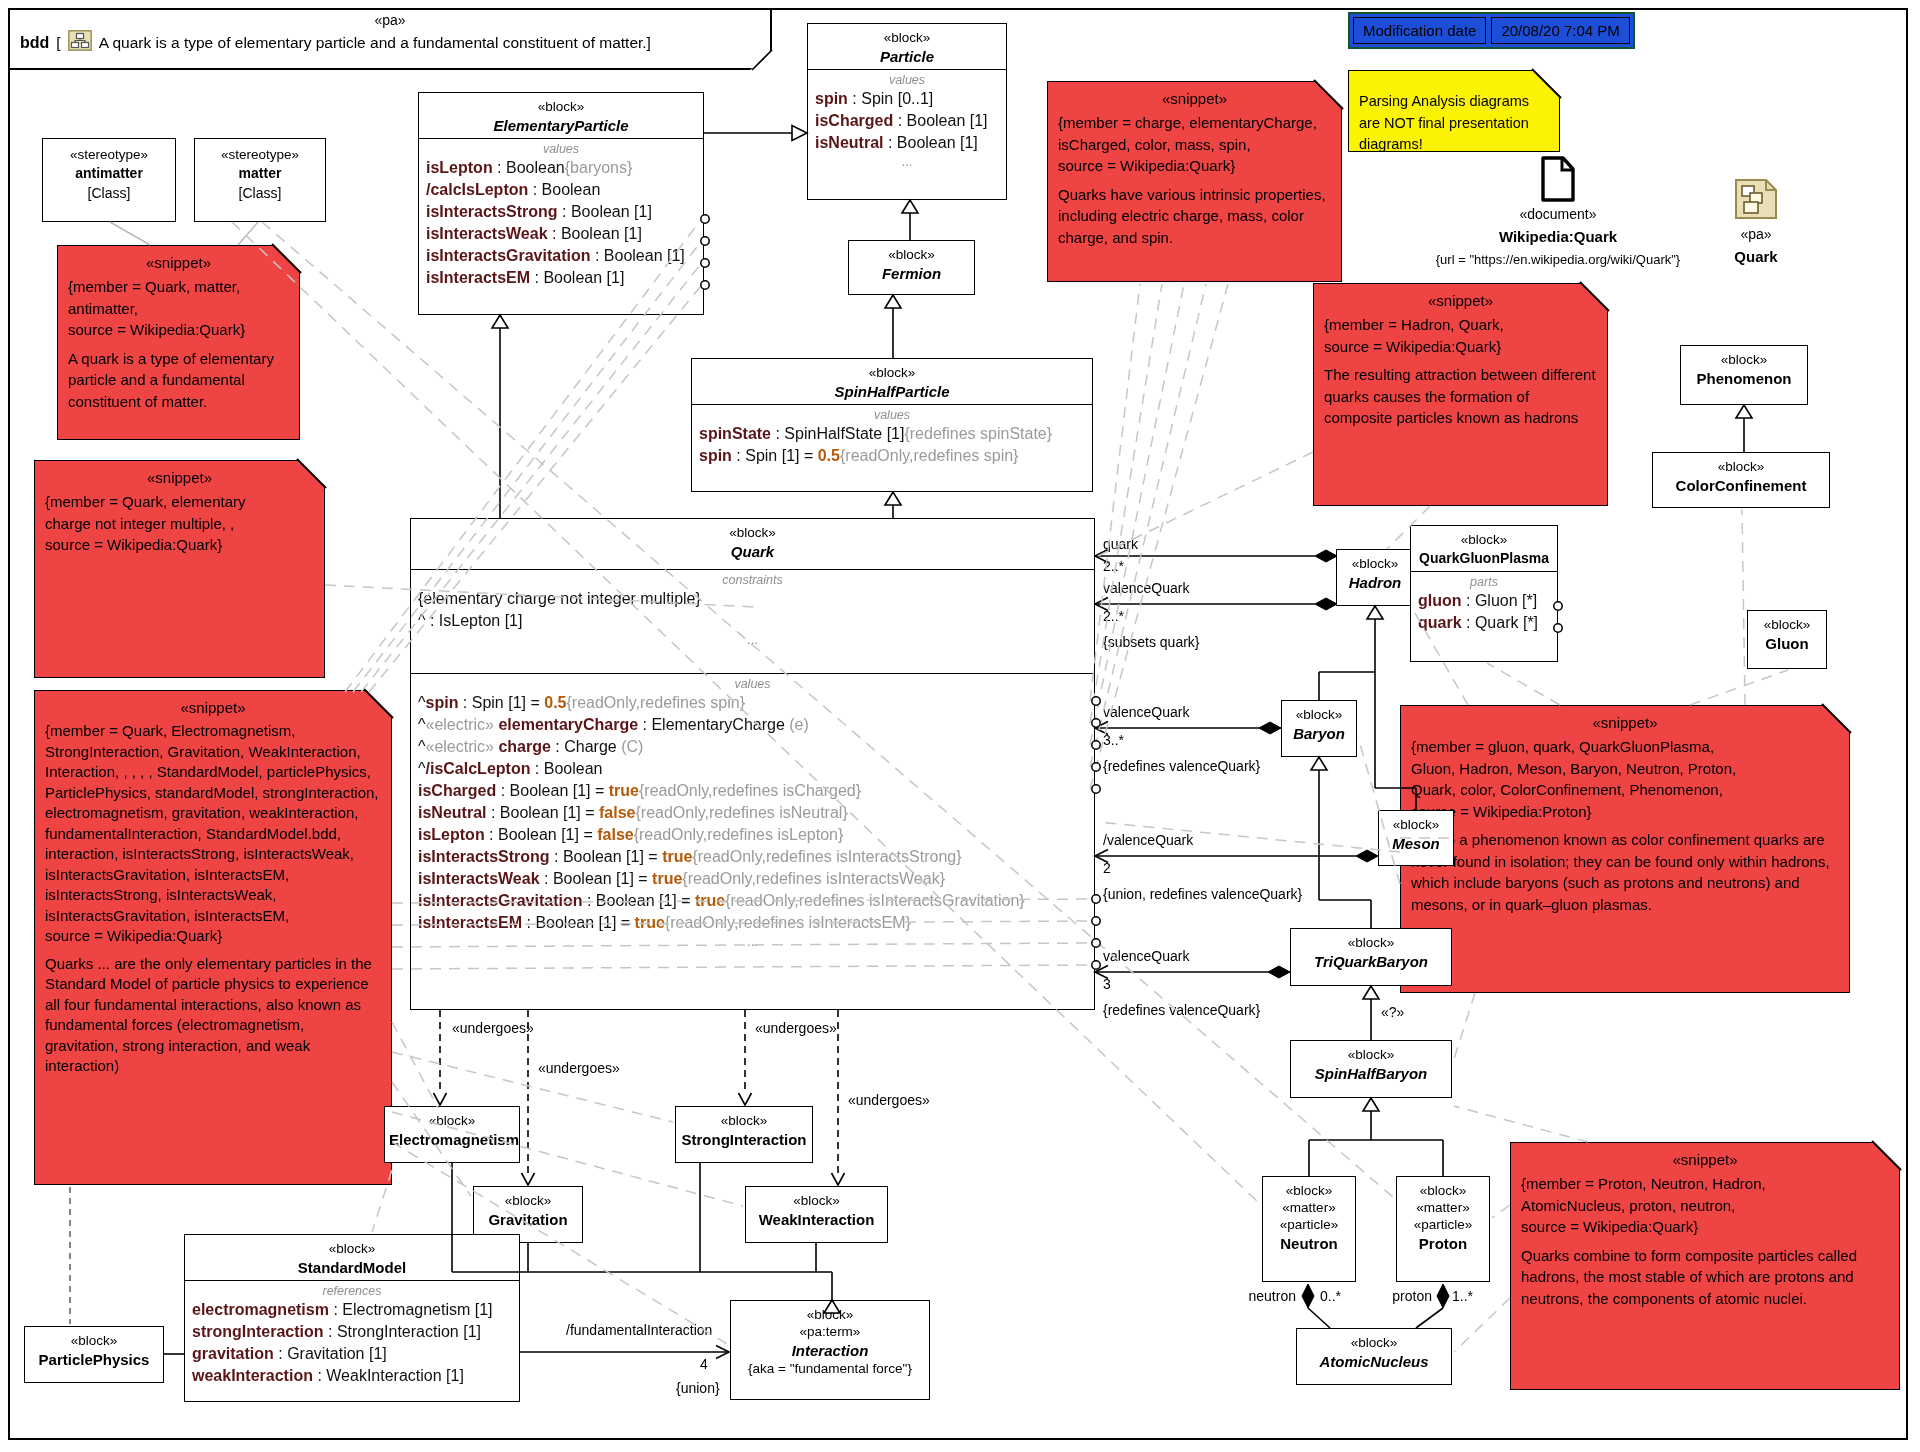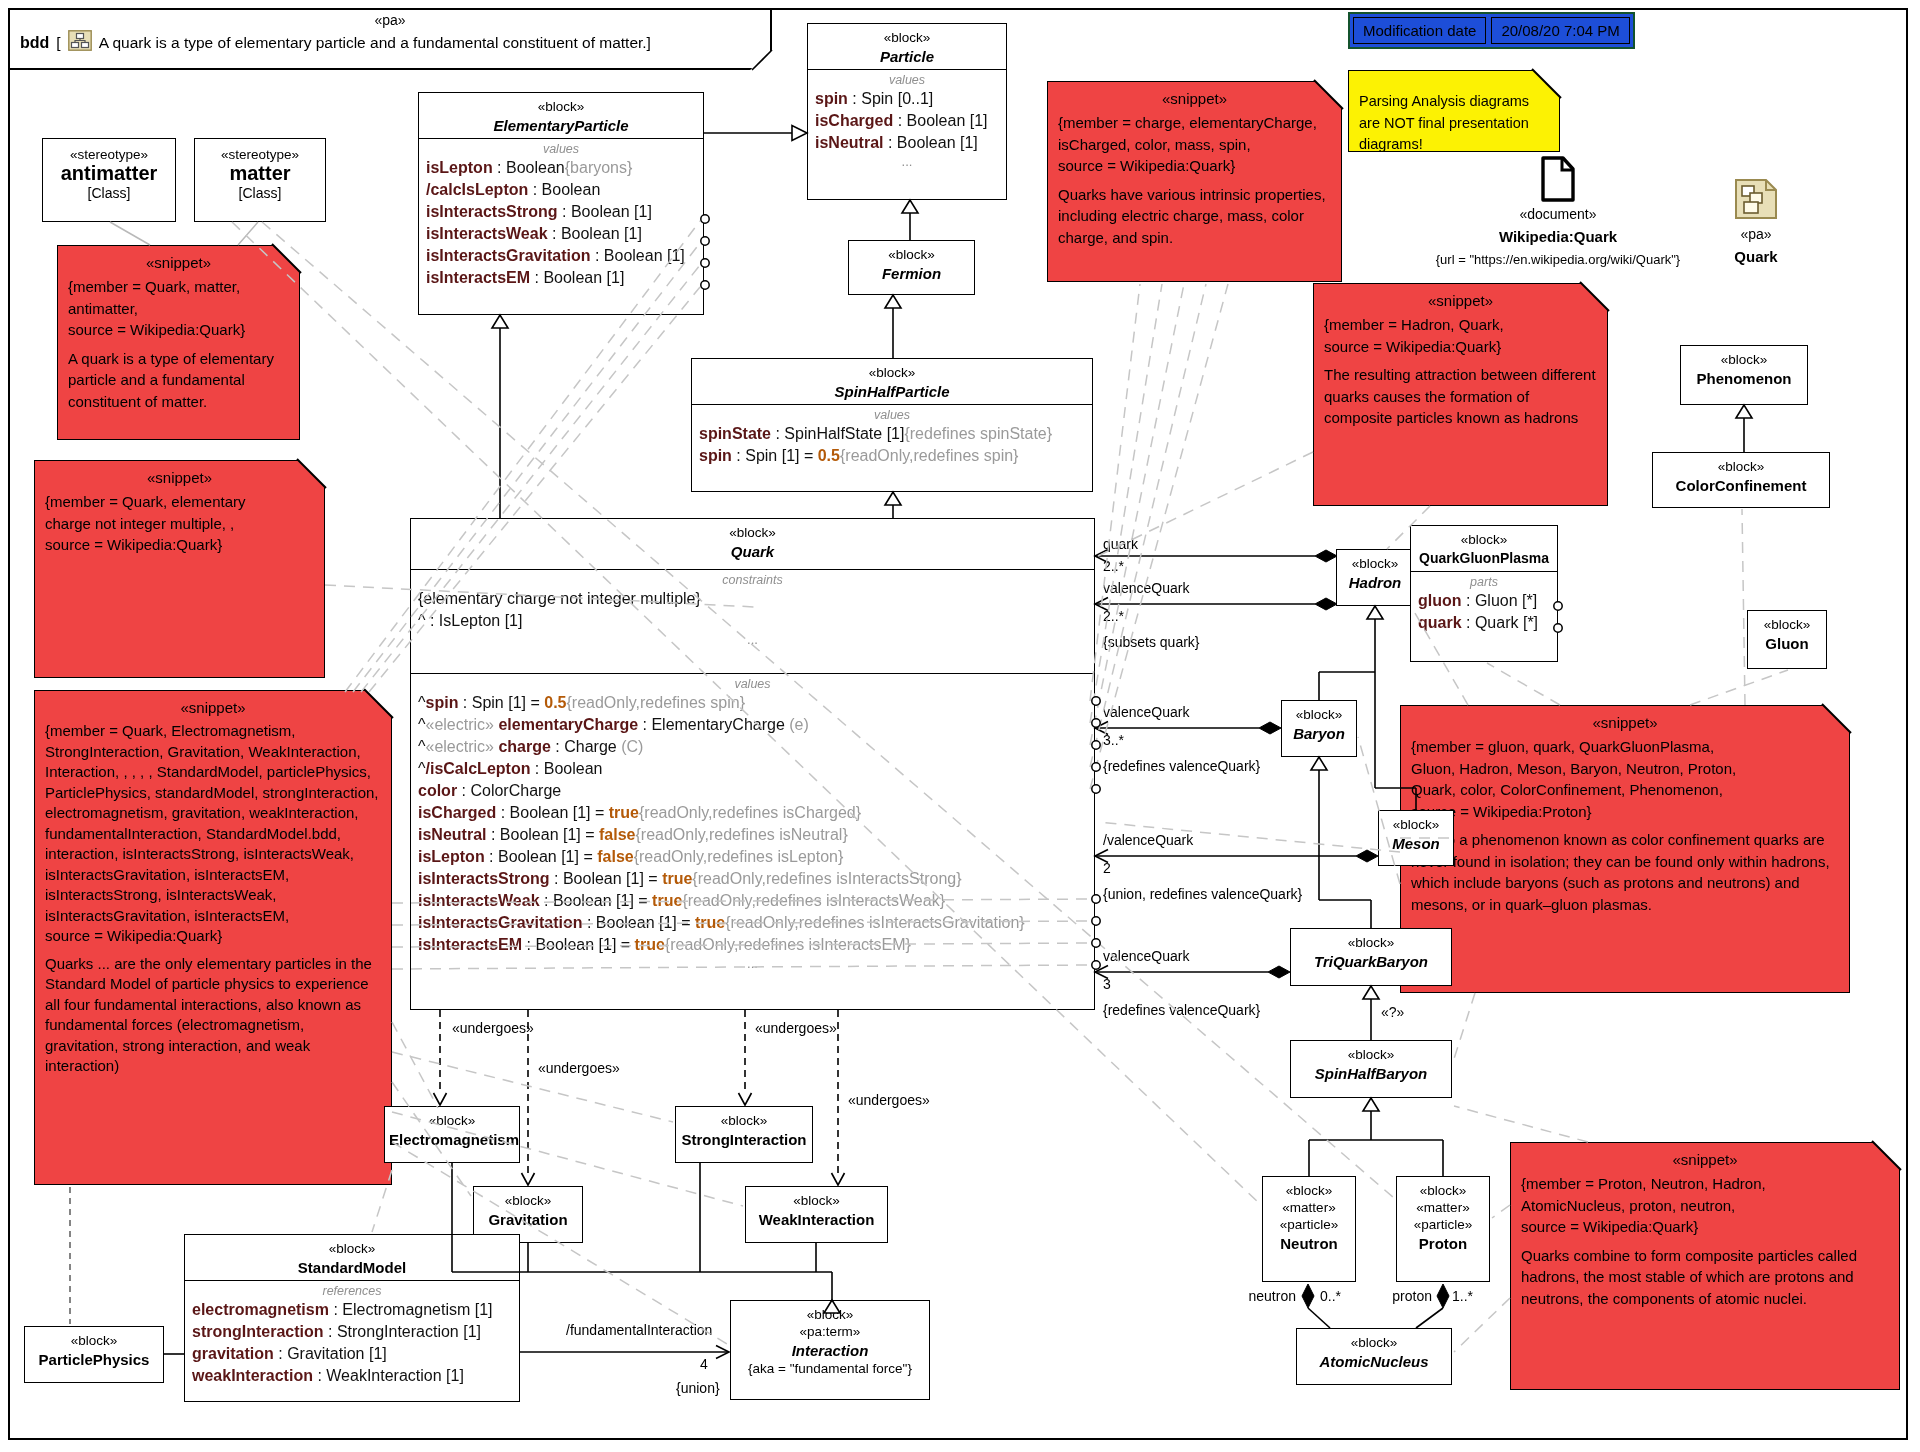--- a/index.html
+++ b/index.html
@@ -26,21 +26,21 @@
   .note{position:absolute;background:#ef4444;border:1.8px solid #000;box-sizing:border-box;padding:8px 10px 6px;z-index:2;}
   .note .ttl{text-align:center;font-size:15px;margin-bottom:5px;}
   .note .meta,.note .body{font-size:15px;line-height:21.5px;white-space:pre-line;}
   .note .body{margin-top:7px;white-space:normal;}
   .fold{position:absolute;top:-1.8px;right:-1.8px;width:28px;height:28px;z-index:3;}
   .fold::before{content:"";position:absolute;left:-2px;top:-2px;width:32px;height:32px;background:#fff;clip-path:polygon(0 0,100% 0,100% 100%);}
   .fold::after{content:"";position:absolute;left:-1px;top:-1px;width:41px;height:2px;background:#000;transform-origin:0 50%;transform:rotate(45deg);}
   .sticky{background:var(--note-yellow,#fcf203);}
   
   .stbox{position:absolute;background:#fff;border:1.8px solid #000;box-sizing:border-box;text-align:center;padding-top:7px;z-index:2;}
-  .stbox .name{font-size:20px;font-weight:bold;line-height:20px;}
+  .stbox .name{font-size:14px;font-weight:bold;line-height:20px;}
   .stbox .meta2{font-size:14px;line-height:20px;}
   
   .tab{position:absolute;left:8px;top:8px;width:764px;height:62px;border:2px solid #000;box-sizing:border-box;background:#fff;z-index:2;}
   .tab .l1{text-align:center;font-size:14px;padding-top:2px;}
   .tab .l2{display:flex;align-items:center;gap:7px;padding:2px 0 0 10px;font-size:15.5px;}
   .tab .kind{font-weight:bold;font-size:16px;}
   
   .moddate{position:absolute;left:1348px;top:12px;border:2px solid #14532d;background:#1d4ed8;display:flex;gap:5px;padding:3px;z-index:2;}
   .moddate .cell{border:1.6px solid #000;font-size:15px;padding:4px 9px;white-space:nowrap;}
   .lbl{position:absolute;font-size:14px;white-space:nowrap;z-index:4;}
@@ -239,21 +239,20 @@
         </div>
         <div class="ellipsis">...</div>
       </div>
     <div class="comp">
         <div class="ct">values</div>
         <div>
           <div class="prop"><span class="seg-p">^</span><span class="seg-n">spin</span><span class="seg-p"> : Spin [1] = </span><span class="seg-v">0.5</span><span class="seg-m">{readOnly,redefines spin}</span></div>
           <div class="prop"><span class="seg-p">^</span><span class="seg-k">«electric» </span><span class="seg-n">elementaryCharge</span><span class="seg-p"> : ElementaryCharge </span><span class="seg-u">(e)</span></div>
           <div class="prop"><span class="seg-p">^</span><span class="seg-k">«electric» </span><span class="seg-n">charge</span><span class="seg-p"> : Charge </span><span class="seg-u">(C)</span></div>
           <div class="prop"><span class="seg-p">^</span><span class="seg-n">/isCalcLepton</span><span class="seg-p"> : Boolean</span></div>
-          <div class="prop"><span class="seg-n">color</span><span class="seg-p"> : ColorCharge</span></div>
           <div class="prop"><span class="seg-n">isCharged</span><span class="seg-p"> : Boolean [1] = </span><span class="seg-v">true</span><span class="seg-m">{readOnly,redefines isCharged}</span></div>
           <div class="prop"><span class="seg-n">isNeutral</span><span class="seg-p"> : Boolean [1] = </span><span class="seg-v">false</span><span class="seg-m">{readOnly,redefines isNeutral}</span></div>
           <div class="prop"><span class="seg-n">isLepton</span><span class="seg-p"> : Boolean [1] = </span><span class="seg-v">false</span><span class="seg-m">{readOnly,redefines isLepton}</span></div>
           <div class="prop"><span class="seg-n">isInteractsStrong</span><span class="seg-p"> : Boolean [1] = </span><span class="seg-v">true</span><span class="seg-m">{readOnly,redefines isInteractsStrong}</span></div>
           <div class="prop"><span class="seg-n">isInteractsWeak</span><span class="seg-p"> : Boolean [1] = </span><span class="seg-v">true</span><span class="seg-m">{readOnly,redefines isInteractsWeak}</span></div>
           <div class="prop"><span class="seg-n">isInteractsGravitation</span><span class="seg-p"> : Boolean [1] = </span><span class="seg-v">true</span><span class="seg-m">{readOnly,redefines isInteractsGravitation}</span></div>
           <div class="prop"><span class="seg-n">isInteractsEM</span><span class="seg-p"> : Boolean [1] = </span><span class="seg-v">true</span><span class="seg-m">{readOnly,redefines isInteractsEM}</span></div>
         </div>
         <div class="ellipsis">...</div>
       </div>

